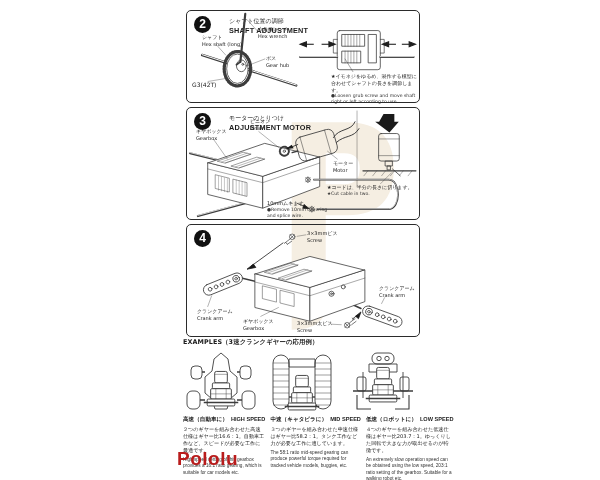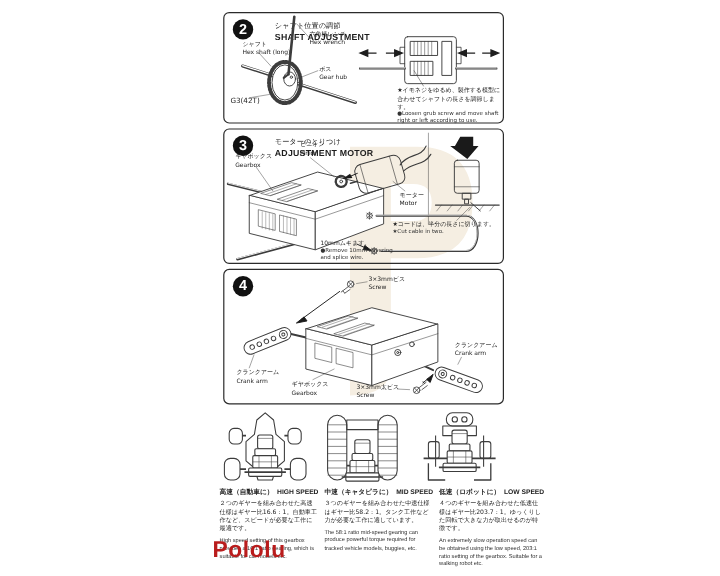--- a/index.html
+++ b/index.html
@@ -319,20 +319,21 @@
       <span>クランクアーム</span>
       <span>Crank arm</span>
     </div>
     <div class="lbl" style="left:110px;top:95px">
       <span>3×3mm太ビス</span>
       <span>Screw</span>
     </div>
   </section>
 
   <section class="examples">
+    <div class="ex-heading">EXAMPLES（3速クランクギヤーの応用例）</div>
 
     <div class="ex-illus-row">
       <div class="ex-cell">
         <svg class="ex-illus" viewBox="0 0 76 62">
           <g fill="none" stroke="#3c3c3c" stroke-width="0.9" stroke-linejoin="round">
             <path d="M38,2 L45,8 L47,20 L54,26 L54,42 L47,48 L44,58 L32,58 L29,48 L22,42 L22,26 L29,20 L31,8 Z"></path>
             <rect x="8" y="15" width="11" height="13" rx="4"></rect>
             <rect x="57" y="15" width="11" height="13" rx="4"></rect>
             <rect x="4" y="40" width="13" height="18" rx="5"></rect>
             <rect x="59" y="40" width="13" height="18" rx="5"></rect>

